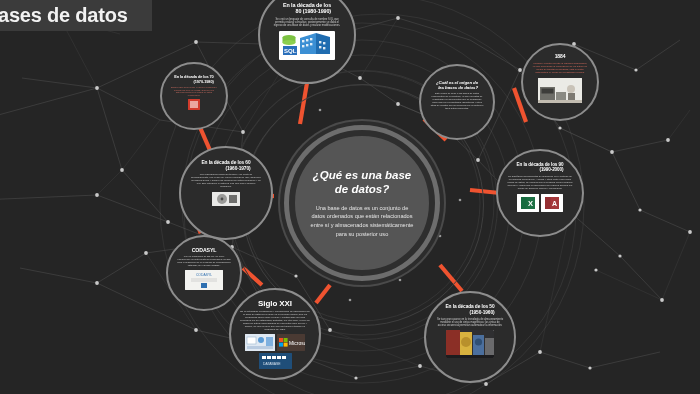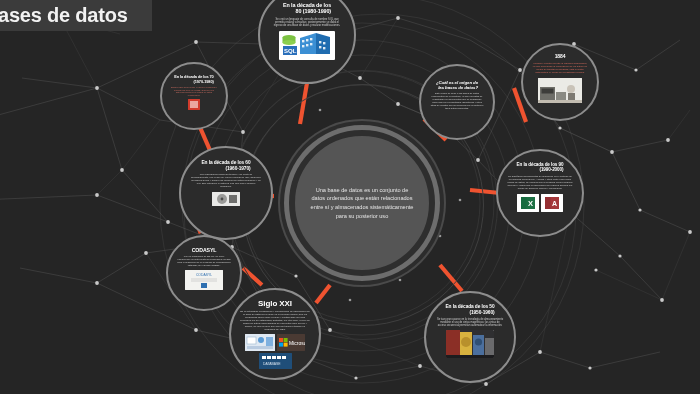--- a/index.html
+++ b/index.html
@@ -179,20 +179,21 @@
   </svg>
 
   <div class="ring" style="left:242px;top:84px;width:240px;height:240px;"></div>
   <div class="ring2" style="left:228px;top:70px;width:268px;height:268px;"></div>
 
   <div id="title-banner">
     <span>ases de datos</span>
   </div>
 
   <div id="center-node">
+    <div class="ct">¿Qué es una base de datos?</div>
     <div class="cb">Una base de datos es un conjunto de datos ordenados que están relacionados entre sí y almacenados sistemáticamente para su posterior uso</div>
   </div>
 
   <div class="node" style="left:258px;top:-14px;width:98px;height:98px;padding:14px 11px 0;">
     <div class="nt" style="font-size:5.4px;white-space:pre-line;">En  la década de los
 80 (1980-1990)</div>
     <div class="nb" style="font-size:2.7px;margin-top:3px;">Se creó un lenguaje de consulta de nombre SQL que permitía realizar consultas; posteriormente se daba el ingreso de una Base de datos y realizar modificaciones.</div>
     <div class="thumbs" style="margin-top:4px;">
       <div class="thumb" style="width:56px;height:29px;background:#ffffff;">
         <svg width="54" height="27" viewBox="0 0 54 27">

